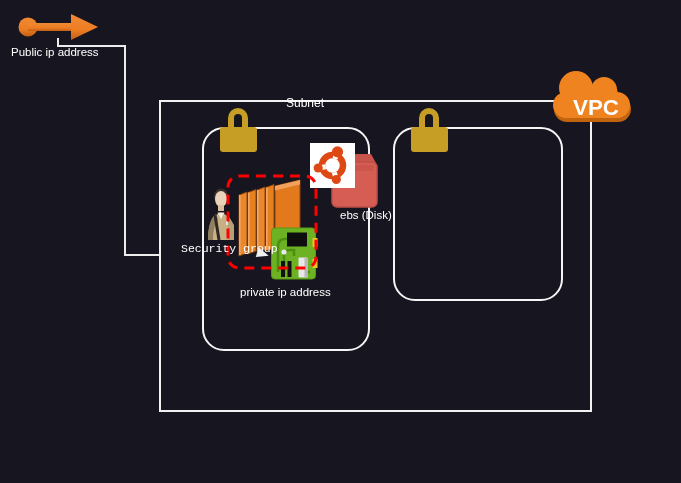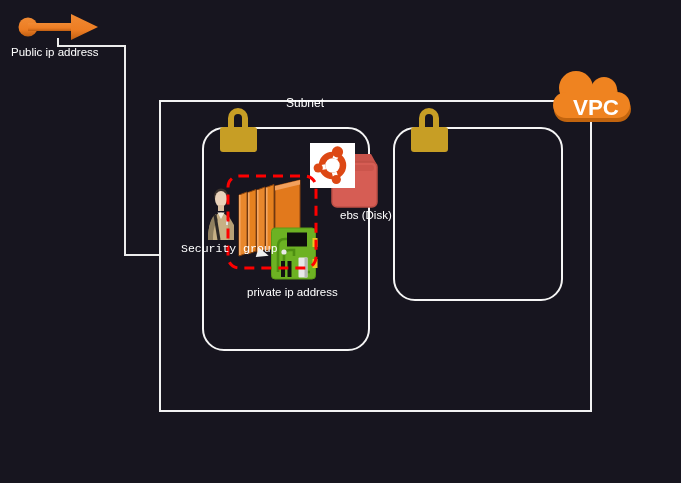--- a/index.html
+++ b/index.html
@@ -149,21 +149,21 @@
     <rect x="42.5" y="33" width="5" height="9" fill="#edc51f"></rect>
   </svg>
 
   <svg class="abs" style="left:225px;top:173px;pointer-events:none;" width="94" height="98" viewBox="0 0 94 98">
     <rect x="3" y="3" width="88" height="92" rx="11" fill="none" stroke="#fe0000" stroke-width="3" stroke-dasharray="10 7"></rect>
   </svg>
 
   <div class="lbl" style="left:181px;top:242px;font-family:Liberation Mono, monospace;">Security group</div>
   <div class="sec-arrow"></div>
 
-  <div class="lbl" style="left:247px;top:286px;">private ip address</div>
+  <div class="lbl" style="left:240px;top:286px;">private ip address</div>
 
   <svg class="abs" style="left:549px;top:67px;" width="86" height="60" viewBox="0 0 86 60">
     <g fill="#c2640e" transform="translate(1,3)">
       <circle cx="27" cy="22" r="17"></circle>
       <circle cx="55" cy="24" r="13"></circle>
       <rect x="4" y="26" width="77" height="26" rx="13"></rect>
     </g>
     <g fill="#ef8320">
       <circle cx="27" cy="21" r="17"></circle>
       <circle cx="55" cy="23" r="13"></circle>

